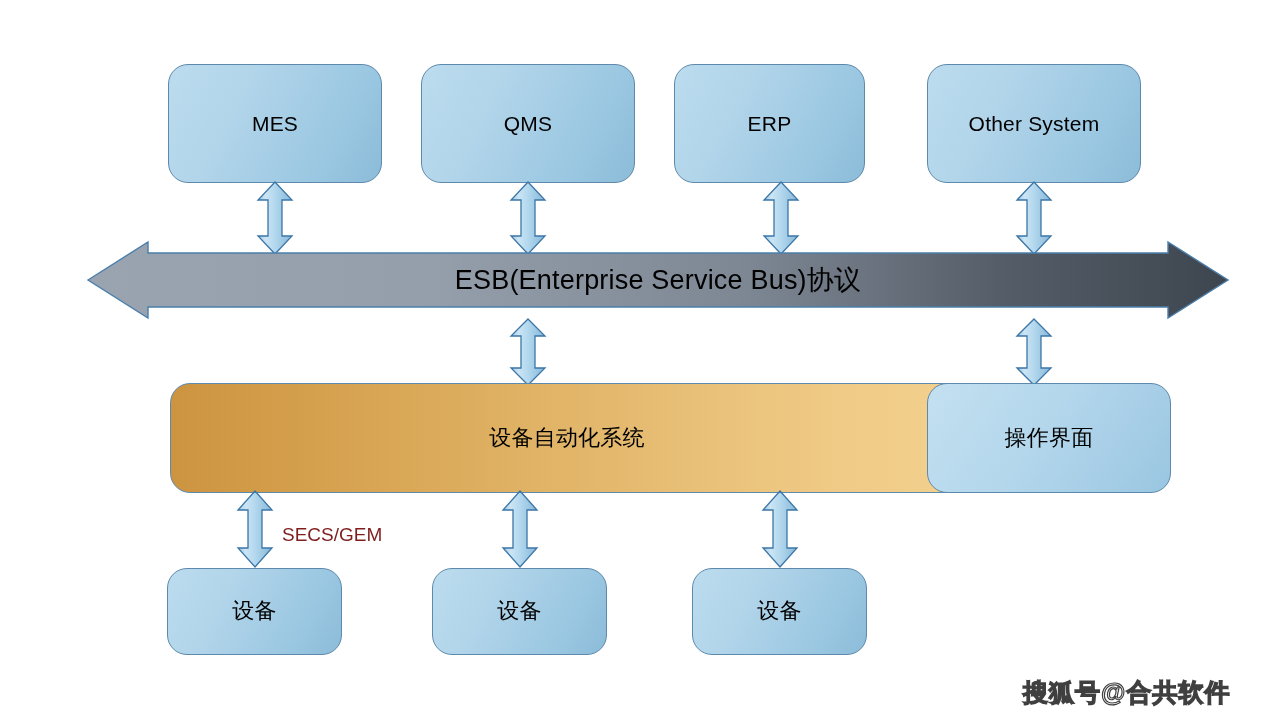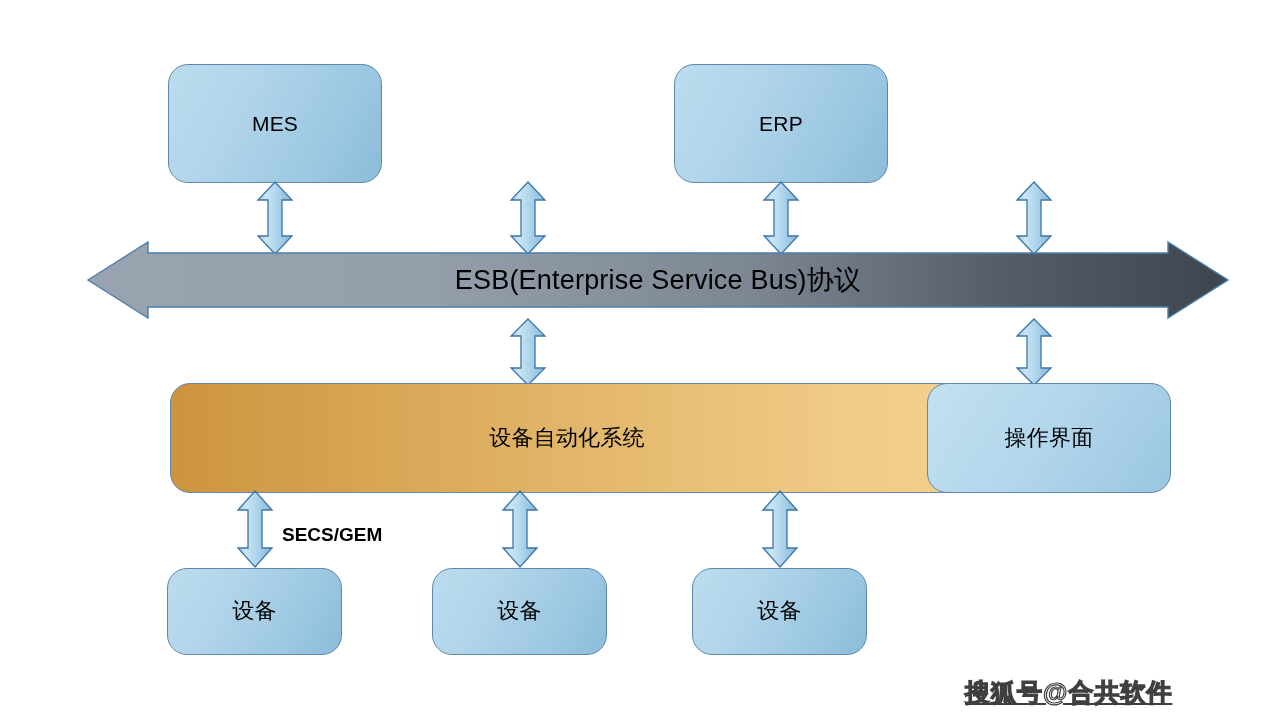--- a/index.html
+++ b/index.html
@@ -72,23 +72,22 @@
     font-size: 27px;
     color: #000;
     pointer-events: none;
     letter-spacing: 0.2px;
   }
 
   
   .annot {
     position: absolute;
     font-size: 19px;
-    color: #000000;
+    color: #7f1d1d;
     white-space: nowrap;
-    font-weight: bold;
   }
 
   
   .watermark {
     position: absolute;
     font-size: 25px;
     font-weight: bold;
     color: transparent;
     -webkit-text-stroke: 1.2px #2b2b2b;
     white-space: nowrap;
@@ -116,25 +115,31 @@
         <stop offset="80%" stop-color="#555d68"></stop>
         <stop offset="100%" stop-color="#3d454f"></stop>
       </linearGradient>
     </defs>
   </svg>
 
   <div class="node blue" style="left:168px; top:64px; width:214px; height:119px;">
     <span class="label">MES</span>
   </div>
 
-
-  <div class="node blue" style="left:674px; top:64px; width:214px; height:119px;">
+  <div class="node blue" style="left:421px; top:64px; width:214px; height:119px;">
+    <span class="label">QMS</span>
+  </div>
+
+  <div class="node blue" style="left:674px; top:64px; width:191px; height:119px;">
     <span class="label">ERP</span>
   </div>
 
+  <div class="node blue" style="left:927px; top:64px; width:214px; height:119px;">
+    <span class="label">Other System</span>
+  </div>
 
   <div class="vconn" style="left:256px; top:181px;">
     <svg width="38" height="74" viewBox="0 0 38 74">
       <polygon points="19,1 36,19 26,19 26,55 36,55 19,73 2,55 12,55 12,19 2,19" fill="url(#vArrowGrad)" stroke="#3c76a6" stroke-width="1.3"></polygon>
     </svg>
   </div>
 
   <div class="vconn" style="left:509px; top:181px;">
     <svg width="38" height="74" viewBox="0 0 38 74">
       <polygon points="19,1 36,19 26,19 26,55 36,55 19,73 2,55 12,55 12,19 2,19" fill="url(#vArrowGrad)" stroke="#3c76a6" stroke-width="1.3"></polygon>
@@ -209,17 +214,17 @@
   </div>
 
   <div class="node blue cjk" style="left:432px; top:568px; width:175px; height:87px;">
     <span class="label">设备</span>
   </div>
 
   <div class="node blue cjk" style="left:692px; top:568px; width:175px; height:87px;">
     <span class="label">设备</span>
   </div>
 
-  <div class="watermark" style="left:965px; top:676px;text-decoration:underline;">
+  <div class="watermark" style="left:1023px; top:676px;">
     <span>搜狐号@合共软件</span>
   </div>
 
 </div>
 
 </body></html>

